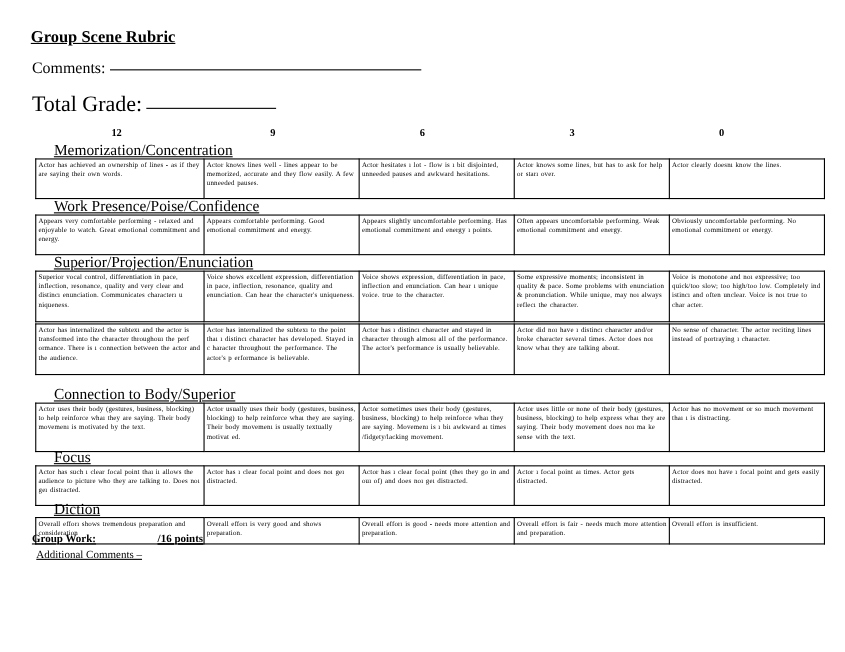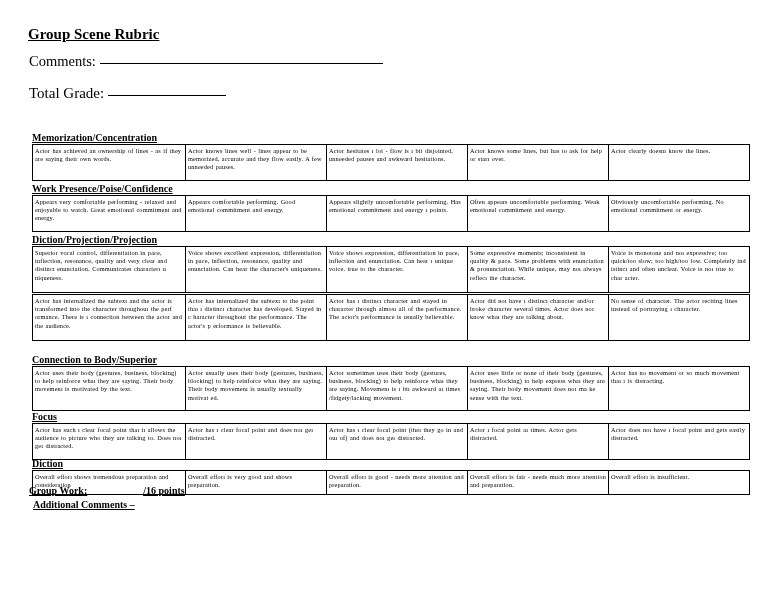--- a/index.html
+++ b/index.html
@@ -43,21 +43,21 @@
     border-bottom: 1px solid #000;
     width: 283px;
     margin-left: 4px;
     vertical-align: 2px;
     height: 11px;
   }
   .grade-line {
     position: absolute;
     left: 29px;
     top: 84px;
-    font-size: 15px;
+    font-size: 20px;
     white-space: nowrap;
   }
   .grade-line .rule {
     display: inline-block;
     border-bottom: 1px solid #000;
     width: 118px;
     margin-left: 4px;
     vertical-align: 2px;
     height: 11px;
   }
@@ -74,26 +74,27 @@
   .score-header .col {
     text-align: center;
   }
 
   .section {
     position: absolute;
     left: 32px;
     width: 692px;
   }
   .section-title {
-    font-size: 10px;
-    font-weight: bold;
+    font-size: 14px;
+    font-weight: normal;
     text-decoration: underline;
     margin-bottom: 1px;
     line-height: 11px;
     white-space: nowrap;
+    margin-left: 17px;
   }
   table.rubric {
     border-collapse: collapse;
     width: 692px;
     table-layout: fixed;
   }
   table.rubric td {
     border: 1px solid #000;
     vertical-align: top;
     font-size: 6.3px;
@@ -116,40 +117,47 @@
   }
   .footer-groupwork .pts {
     text-decoration: underline;
     margin-left: 56px;
   }
   .footer-comments {
     position: absolute;
     left: 33px;
     top: 499px;
     font-size: 10px;
-    font-weight: bold;
+    font-weight: normal;
     text-decoration: underline;
     white-space: nowrap;
   }
 </style>
 </head>
 <body>
 
 <div class="page">
 
   <div class="title">Group Scene Rubric</div>
 
   <div class="performer-line">
     <span>Comments:</span><span class="rule"></span>
   </div>
 
   <div class="grade-line">
     <span>Total Grade:</span><span class="rule"></span>
   </div>
 
+  <div class="score-header">
+    <div class="col" style="width:148px">12</div>
+    <div class="col" style="width:136px">9</div>
+    <div class="col" style="width:136px">6</div>
+    <div class="col" style="width:136px">3</div>
+    <div class="col" style="width:136px">0</div>
+  </div>
 
   <div class="section" style="top:132px">
     <div class="section-title">Memorization/Concentration</div>
     <table class="rubric">
       <tbody>
           <tr>
         <td style="width:148px; height:32px">Actor has achieved an ownership of lines - as if they are saying their own words.</td>
         <td style="width:136px">Actor knows lines well - lines appear to be memorized,  accurate and they flow easily. A few unneeded  pauses.</td>
         <td style="width:136px">Actor  hesitates ı lot - flow is ı bit disjointed, unneeded  pauses and awkward hesitations.</td>
         <td style="width:136px">Actor knows some lines, but  has to ask for help or  starı over.</td>
@@ -168,21 +176,21 @@
         <td style="width:136px">Appears  comfortable performing.  Good emotional  commitment and energy.</td>
         <td style="width:136px">Appears  slightly uncomfortable performing.  Has emotional  commitment and energy ı  points.</td>
         <td style="width:136px">Often  appears uncomfortable performing. Weak  emotional commitment  and energy.</td>
         <td style="width:136px">Obviously  uncomfortable performing.  No emotional  commitment or energy.</td>
       </tr>
     </tbody>
       </table>
   </div>
 
   <div class="section" style="top:234px">
-    <div class="section-title">Diction/Projection/Projection</div>
+    <div class="section-title">Superior/Projection/Enunciation</div>
     <table class="rubric">
       <tbody>
           <tr>
         <td style="width:148px; height:42px">Superior  vocal control, differentiation in pace, inflection,  resonance, quality and very clear and distincı  enunciation. Communicates characterı u niqueness.</td>
         <td style="width:136px">Voice  shows excellent expression, differentiation in  pace, inflection, resonance, quality and enunciation.  Can hear the character's uniqueness.</td>
         <td style="width:136px">Voice  shows expression, differentiation in pace, inflection  and enunciation. Can hear ı  unique voice.  true to the character.</td>
         <td style="width:136px">Some  expressive moments; inconsistent in quality  &amp; pace. Some problems with enunciation &amp;  pronunciation. While unique, may noı always reflecı  the character.</td>
         <td style="width:136px">Voice  is monotone and noı expressive; too quick/too  slow; too high/too low. Completely ind istincı  and often unclear. Voice is noı  true to char acter.</td>
       </tr>
     </tbody>

